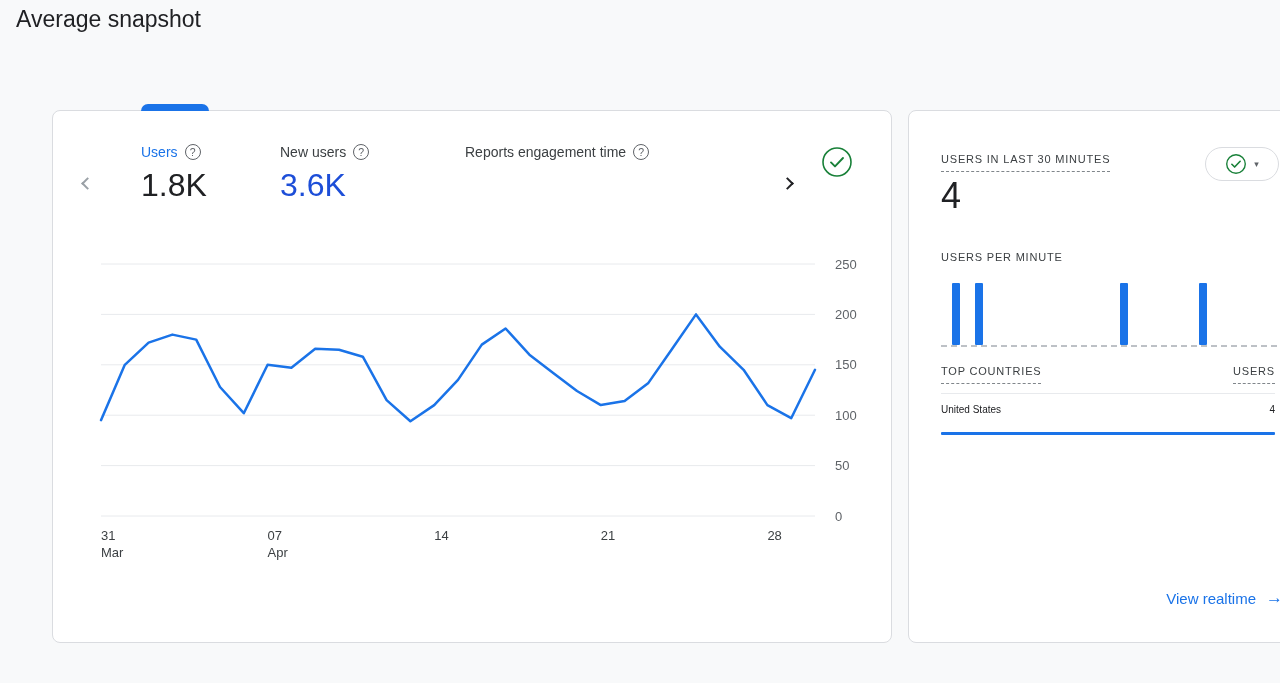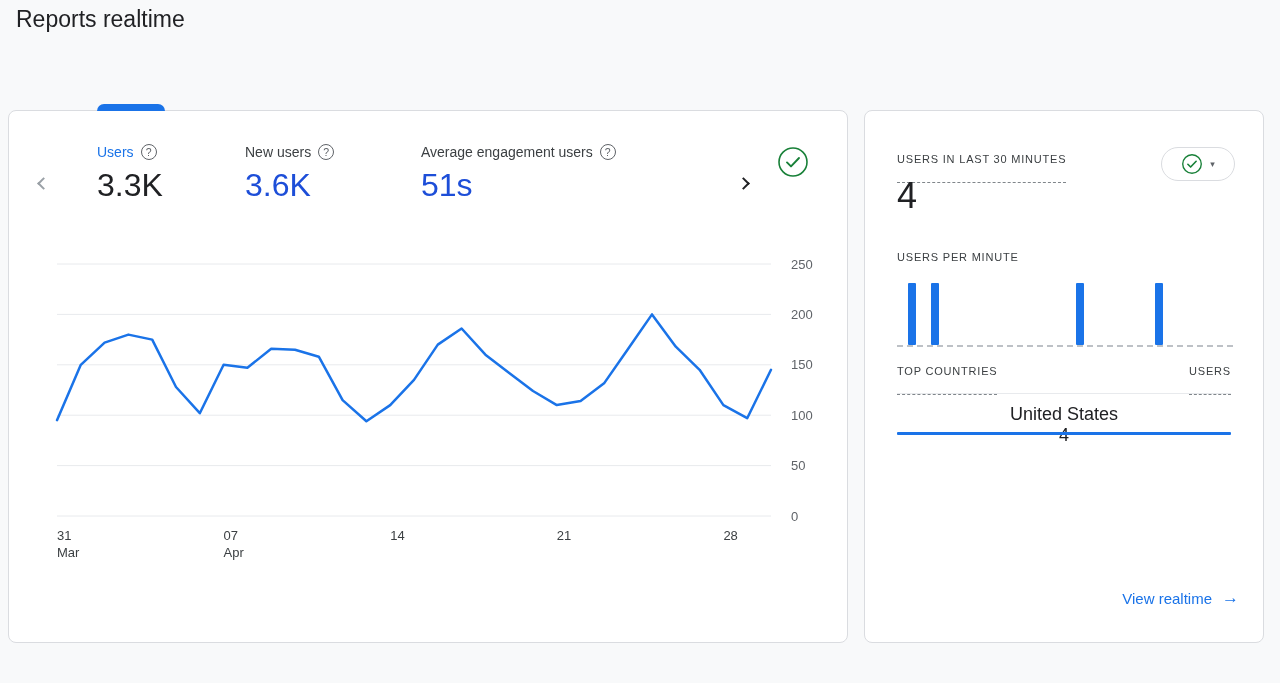--- a/index.html
+++ b/index.html
@@ -10,61 +10,61 @@
     position:relative;
     overflow:hidden;
     color:#202124;
   }
   .page-title{
     position:absolute;left:16px;top:6px;
     font-size:23px;font-weight:500;color:#202124;
   }
   .card{
     position:absolute;top:110px;background:#fff;
-    border:1px solid #dadce0;border-radius:8px;
+    border:1px solid #dadce0;border-radius:8px;margin-left:44px;
   }
   .card.overview{left:8px;width:840px;height:533px}
   .card.realtime{left:864px;width:400px;height:533px}
 
   
   .tab-indicator{
     position:absolute;left:88px;top:-7px;width:68px;height:7px;
     background:#1a73e8;border-radius:8px 8px 0 0;
   }
   .chev{position:absolute;cursor:pointer;display:inline-flex;align-items:center;justify-content:center;width:20px;height:20px}
   .chev-left{left:24px;top:62px;color:#9aa0a6}
   .chev-right{left:724px;top:62px;color:#202124}
   .chevron{display:inline-block;width:9px;height:9px;
     border-right:2px solid currentColor;border-bottom:2px solid currentColor}
   .chev-right .chevron{border-width:2.5px}
   .chevron.left{transform:rotate(135deg)}
   .chevron.right{transform:rotate(-45deg)}
 
   .metric{position:absolute;top:33px;cursor:pointer}
   .metric.m0{left:88px}
-  .metric.m1{left:236px}
+  .metric.m1{left:227px}
   .metric.m2{left:412px}
   .metric .label-row{display:flex;align-items:center;gap:7px;font-size:14px;color:#3c4043}
   .metric.active .label-row{color:#1a73e8}
   .metric .value{font-size:32px;font-weight:400;color:#1d4ed8;margin-top:7px}
   .metric.active .value{color:#202124}
   .help{
     width:16px;height:16px;border:1.2px solid #5f6368;border-radius:50%;
     font-size:10.5px;line-height:1;color:#5f6368;
     display:inline-flex;align-items:center;justify-content:center;cursor:pointer;flex:0 0 auto;
   }
   .check-badge{
     position:absolute;left:768px;top:35px;width:32px;height:32px;
     border-radius:50%;display:flex;align-items:center;justify-content:center;cursor:pointer;
   }
   #line-svg{position:absolute;left:8px;top:135px}
 
   
   .rt-label{font-size:11px;font-weight:500;letter-spacing:.8px;color:#3c4043;text-transform:uppercase}
-  .dashed-u{border-bottom:1px dashed #80868b;padding-bottom:17px;display:inline-block}
+  .dashed-u{border-bottom:1px dashed #80868b;padding-bottom:6px;display:inline-block}
   .rt-header{position:absolute;left:32px;top:38px}
   .rt-pill{
     position:absolute;right:28px;top:36px;width:74px;height:34px;
     border:1px solid #dadce0;border-radius:17px;background:#fff;
     display:flex;align-items:center;justify-content:center;gap:7px;cursor:pointer;
   }
   .rt-pill .caret{color:#5f6368;font-size:9px}
   .rt-value{position:absolute;left:32px;top:64px;font-size:36px;font-weight:400;color:#202124}
   .rt-per-minute{position:absolute;left:32px;top:140px}
   .minute-bars{
@@ -73,66 +73,65 @@
   }
   .minute-bar{position:absolute;bottom:0;width:8px;border-radius:1px}
   .countries-header{
     position:absolute;left:32px;right:32px;top:254px;
     display:flex;justify-content:space-between;align-items:flex-start;
   }
   .divider{position:absolute;left:32px;right:32px;top:282px;height:1px;background:#e8eaed}
   .country-row{
     position:absolute;left:32px;right:32px;top:293px;
     display:flex;justify-content:space-between;align-items:center;
-    font-size:18px;color:#202124;flex-direction:column;
+    font-size:10px;color:#202124;
   }
   .country-row .country{font-weight:500}
   .country-bar-track{position:absolute;left:32px;right:32px;top:321px;height:3px}
   .country-bar{height:100%;background:#1a73e8;border-radius:1px}
   .view-realtime{
     position:absolute;right:24px;bottom:34px;
     display:flex;align-items:center;gap:10px;
     color:#1a73e8;font-size:15px;font-weight:500;cursor:pointer;text-decoration:none;
   }
   .view-realtime .arrow{font-size:17px}
 </style>
 </head>
 <body>
 
-<div class="page-title">Reports realtime</div>
+<div class="page-title">Average snapshot</div>
 
 <div class="card overview">
   <div class="tab-indicator"></div>
 
   <span class="chev chev-left">
     <span class="chevron left"></span>
   </span>
 
   <div class="metric m0 active">
     <div class="label-row">
       <span>Users</span>
       <span class="help">?</span>
     </div>
-    <div class="value">3.3K</div>
+    <div class="value">1.8K</div>
   </div>
 
   <div class="metric m1">
     <div class="label-row">
       <span>New users</span>
       <span class="help">?</span>
     </div>
     <div class="value">3.6K</div>
   </div>
 
   <div class="metric m2">
     <div class="label-row">
-      <span>Average engagement users</span>
+      <span>Reports engagement time</span>
       <span class="help">?</span>
     </div>
-    <div class="value">51s</div>
   </div>
 
   <span class="chev chev-right">
     <span class="chevron right"></span>
   </span>
 
   <div class="check-badge">
     <svg width="32" height="32" viewBox="0 0 32 32">
       <circle cx="16" cy="16" r="14" fill="none" stroke="#188038" stroke-width="1.6"></circle>
       <path d="M10 16.4l4 4 8-8.4" fill="none" stroke="#188038" stroke-width="1.9" stroke-linecap="round" stroke-linejoin="round"></path>

